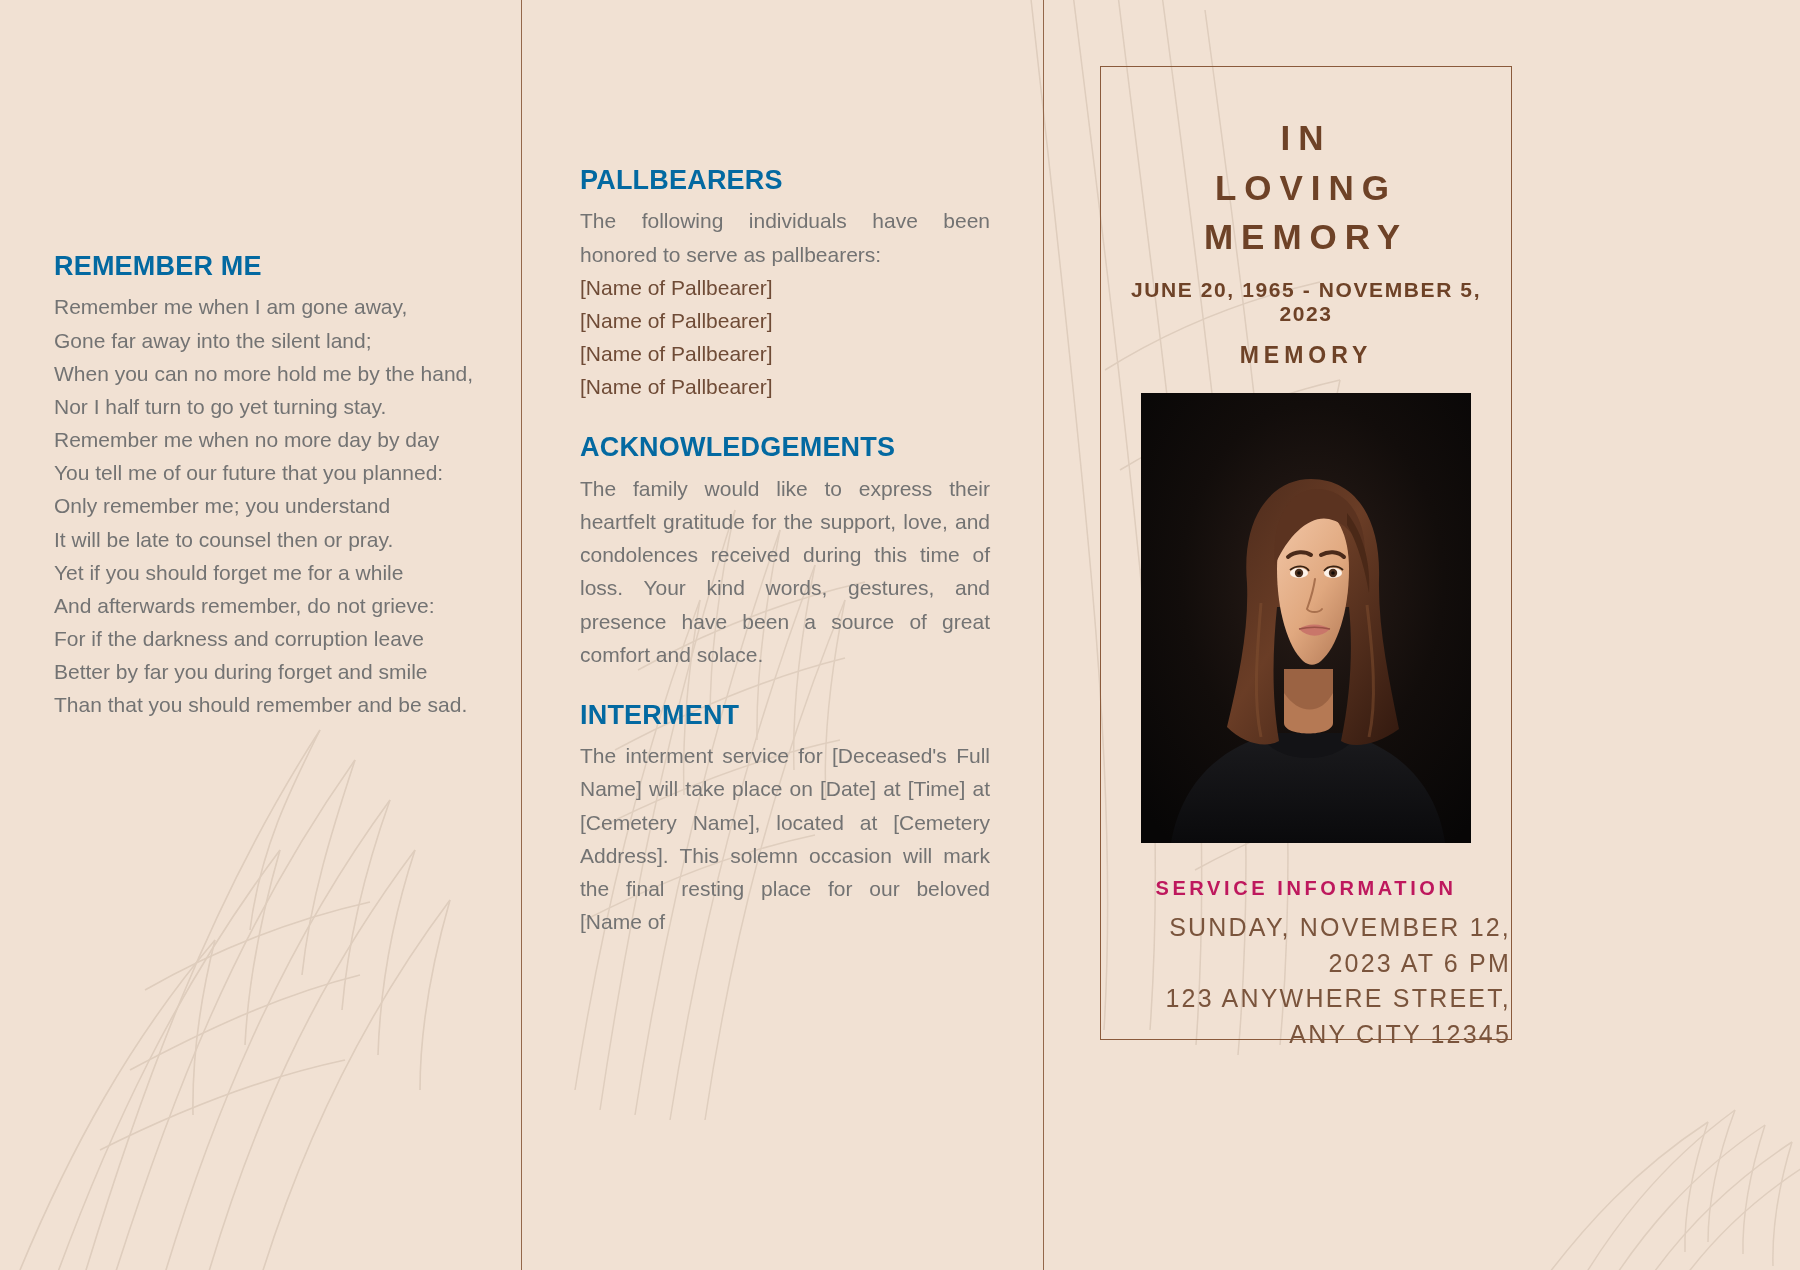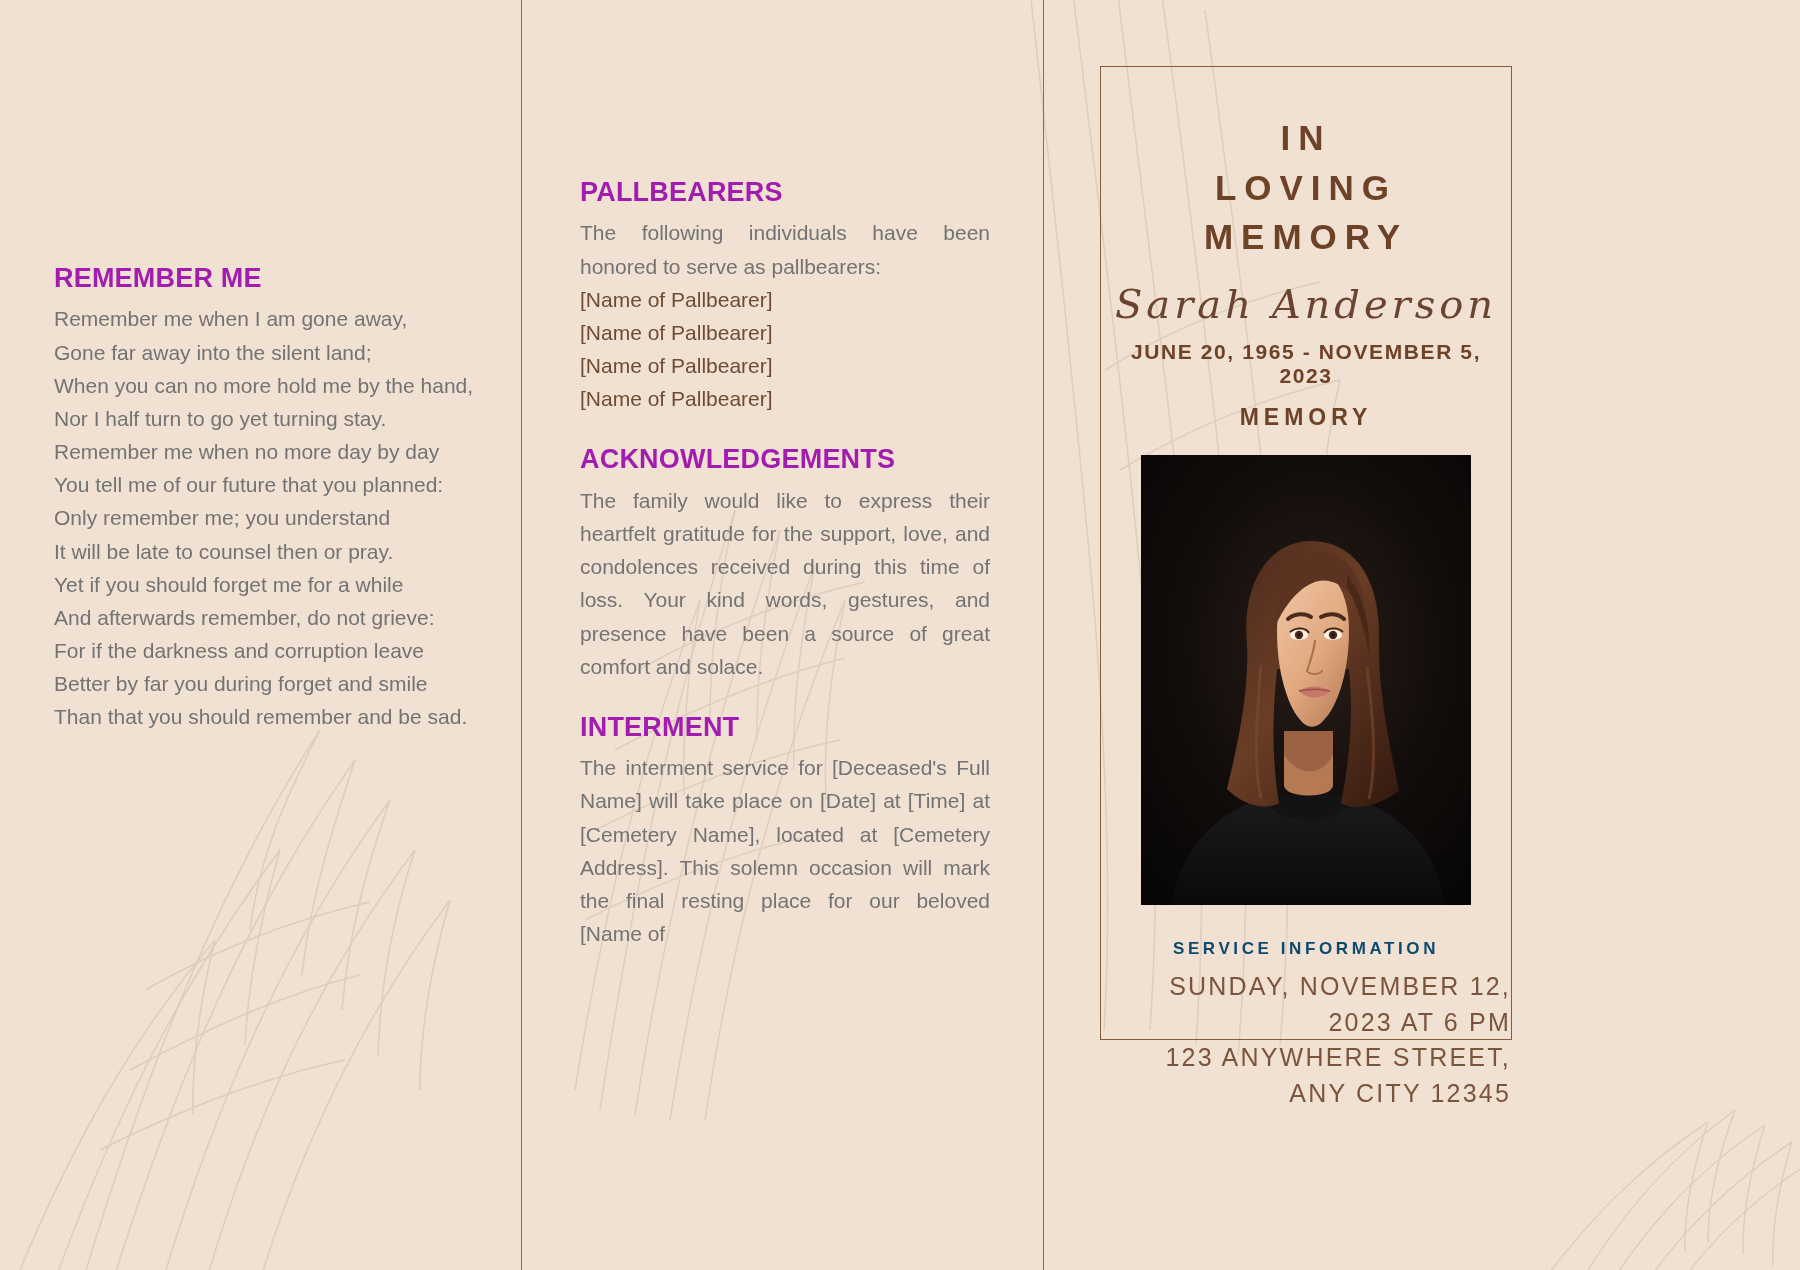--- a/index.html
+++ b/index.html
@@ -50,23 +50,23 @@
     box-sizing: border-box;
   }
   .panel-left  { left: 0px;    width: 521px; }
   .panel-mid   { left: 522px;  width: 521px; }
   .panel-right { left: 1044px; width: 756px; }
 
   
   .section-title {
     font-size: 27px;
     font-weight: bold;
-    color: #a21caf;
+    color: #0369a1;
     letter-spacing: 0.2px;
-    margin: 16px 0 8px 0;
+    margin: 4px 0 8px 0;
     line-height: 1.2;
   }
   .body-text {
     font-size: 21px;
     line-height: 1.58;
     color: #737373;
     margin: 0;
     text-align: justify;
     font-weight: 400;
   }
@@ -148,24 +148,24 @@
     margin: 24px auto 0 auto;
     width: 330px;
     height: 450px;
     background: #0b0a0a;
     overflow: hidden;
     position: relative;
   }
 
   .service-title {
     margin-top: 34px;
-    font-size: 17px;
+    font-size: 20px;
     font-weight: bold;
     letter-spacing: 3.6px;
-    color: #0c4a6e;
+    color: #be185d;
   }
   .service-lines {
     margin-top: 10px;
     font-size: 25px;
     letter-spacing: 2.2px;
     line-height: 1.42;
     color: #7a543c;
     font-weight: 300;
     text-align: right;
   }
@@ -301,21 +301,20 @@
 
   <div class="panel panel-right">
     <div class="cover-card">
 
       <div class="cover-heading">
         <span>IN</span>
         <span>LOVING</span>
         <span>MEMORY</span>
       </div>
 
-      <div class="cover-name">Sarah Anderson</div>
       <div class="cover-dates">JUNE 20, 1965 - NOVEMBER 5, 2023</div>
       <div class="cover-memory">MEMORY</div>
 
       <div class="portrait-frame">
         <svg viewBox="0 0 330 450" width="330" height="450">
           <defs>
             <radialGradient id="bgGlow" cx="52%" cy="42%" r="72%">
               <stop offset="0%" stop-color="#2a1d18"></stop>
               <stop offset="55%" stop-color="#120d0b"></stop>
               <stop offset="100%" stop-color="#070606"></stop>

